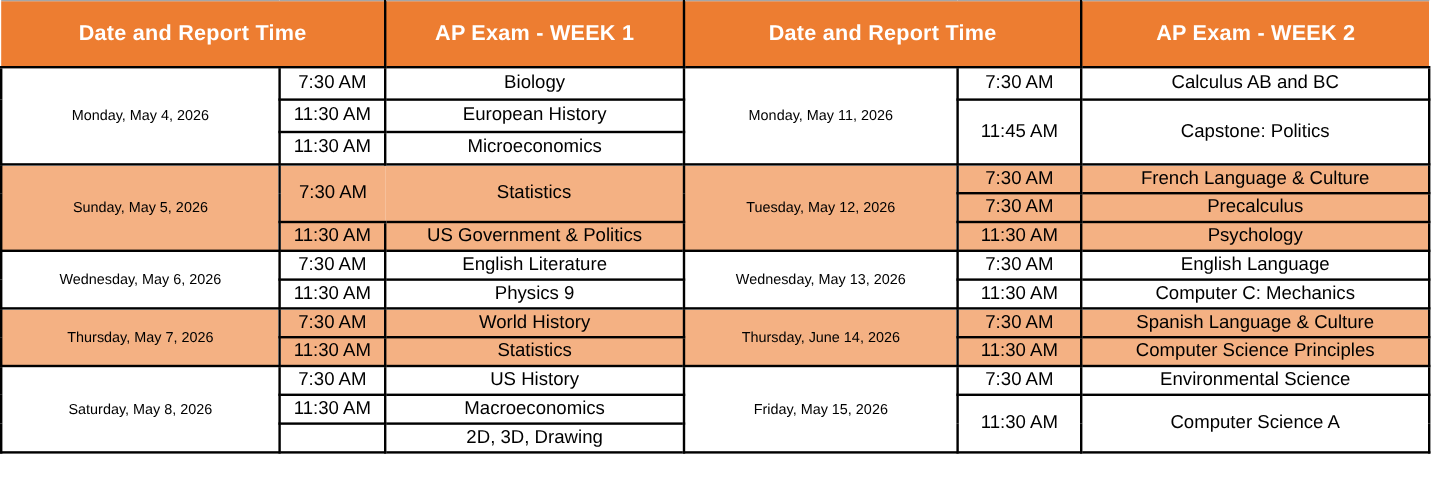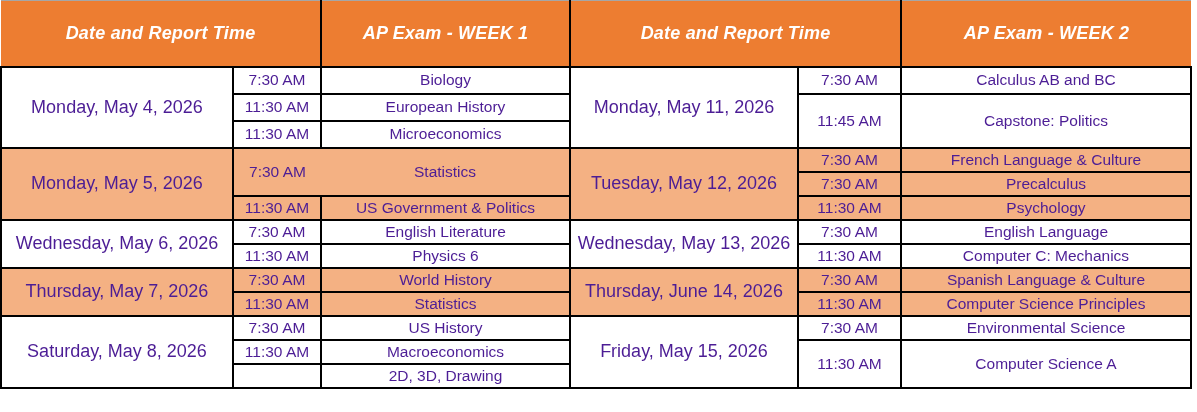--- a/index.html
+++ b/index.html
@@ -17,40 +17,40 @@
     width: 1190px;
     margin: 0;
     border-top: 1px solid #a6a6a6;
   }
   td, th {
     border: 2px solid #000000;
     padding: 0 2px;
     text-align: center;
     vertical-align: middle;
     font-size: 15.5px;
-    color: #4c1d95;
+    color: #000000;
     overflow: hidden;
     white-space: nowrap;
   }
   th {
     background: #ED7D31;
     color: #ffffff;
     font-size: 18px;
     font-weight: bold;
     border-top: none;
     letter-spacing: 0.2px;
   }
   th.first { border-left: none; }
   th.last  { border-right: none; }
   tr.stripe td { background: #F4B183; }
   tr.plain td  { background: #ffffff; }
-  td.date { font-size: 18px; }
+  td.date { font-size: 12px; }
   td.nodivider { border-right-style: hidden; }
   
-  tr.h-hdr  { height: 66px; font-style: italic; }
+  tr.h-hdr  { height: 55px; }
   tr.h-mon  { height: 27px; }
   tr.h-tue  { height: 24px; }
   tr.h-std  { height: 24px; }
 </style>
 </head>
 <body>
 
 <table class="schedule">
   <colgroup>
     <col style="width:232px">
@@ -82,21 +82,21 @@
     <td class="exam">European History</td>
     <td class="time" rowspan="2">11:45 AM</td>
     <td class="exam" rowspan="2">Capstone: Politics</td>
   </tr>
   <tr class="plain h-mon">
     <td class="time">11:30 AM</td>
     <td class="exam">Microeconomics</td>
   </tr>
 
   <tr class="stripe h-tue">
-    <td class="date" rowspan="3">Monday, May 5, 2026</td>
+    <td class="date" rowspan="3">Sunday, May 5, 2026</td>
     <td class="time nodivider" rowspan="2">7:30 AM</td>
     <td class="exam" rowspan="2">Statistics</td>
     <td class="date" rowspan="3">Tuesday, May 12, 2026</td>
     <td class="time">7:30 AM</td>
     <td class="exam">French Language &amp; Culture</td>
   </tr>
   <tr class="stripe h-tue">
     <td class="time">7:30 AM</td>
     <td class="exam">Precalculus</td>
   </tr>
@@ -110,21 +110,21 @@
   <tr class="plain h-std">
     <td class="date" rowspan="2">Wednesday, May 6, 2026</td>
     <td class="time">7:30 AM</td>
     <td class="exam">English Literature</td>
     <td class="date" rowspan="2">Wednesday, May 13, 2026</td>
     <td class="time">7:30 AM</td>
     <td class="exam">English Language</td>
   </tr>
   <tr class="plain h-std">
     <td class="time">11:30 AM</td>
-    <td class="exam">Physics 6</td>
+    <td class="exam">Physics 9</td>
     <td class="time">11:30 AM</td>
     <td class="exam">Computer C: Mechanics</td>
   </tr>
 
   <tr class="stripe h-std">
     <td class="date" rowspan="2">Thursday, May 7, 2026</td>
     <td class="time">7:30 AM</td>
     <td class="exam">World History</td>
     <td class="date" rowspan="2">Thursday, June 14, 2026</td>
     <td class="time">7:30 AM</td>

